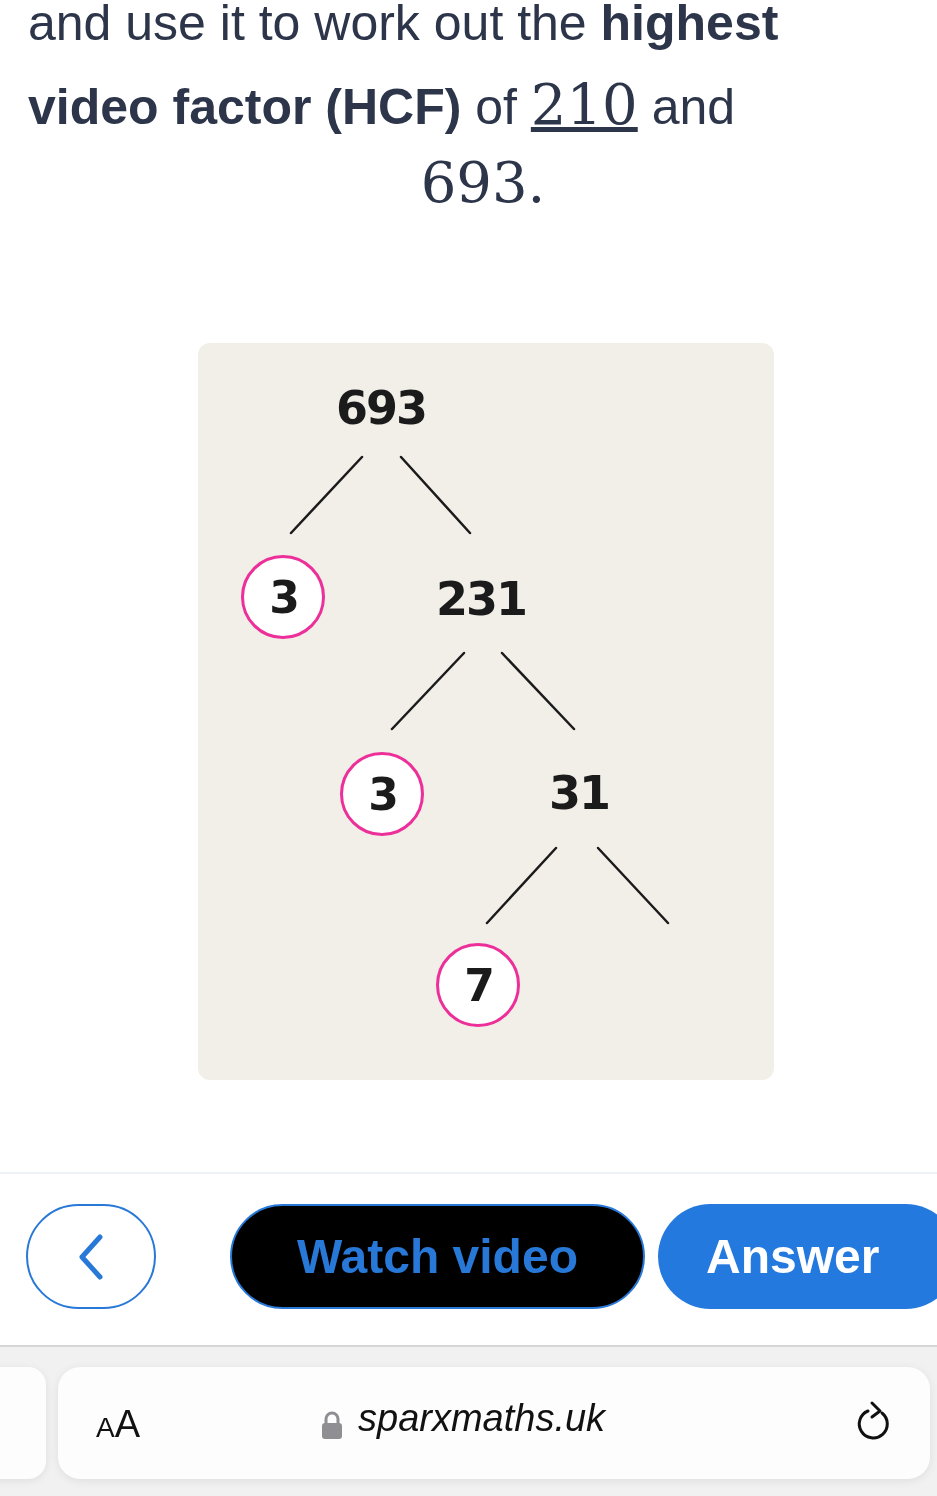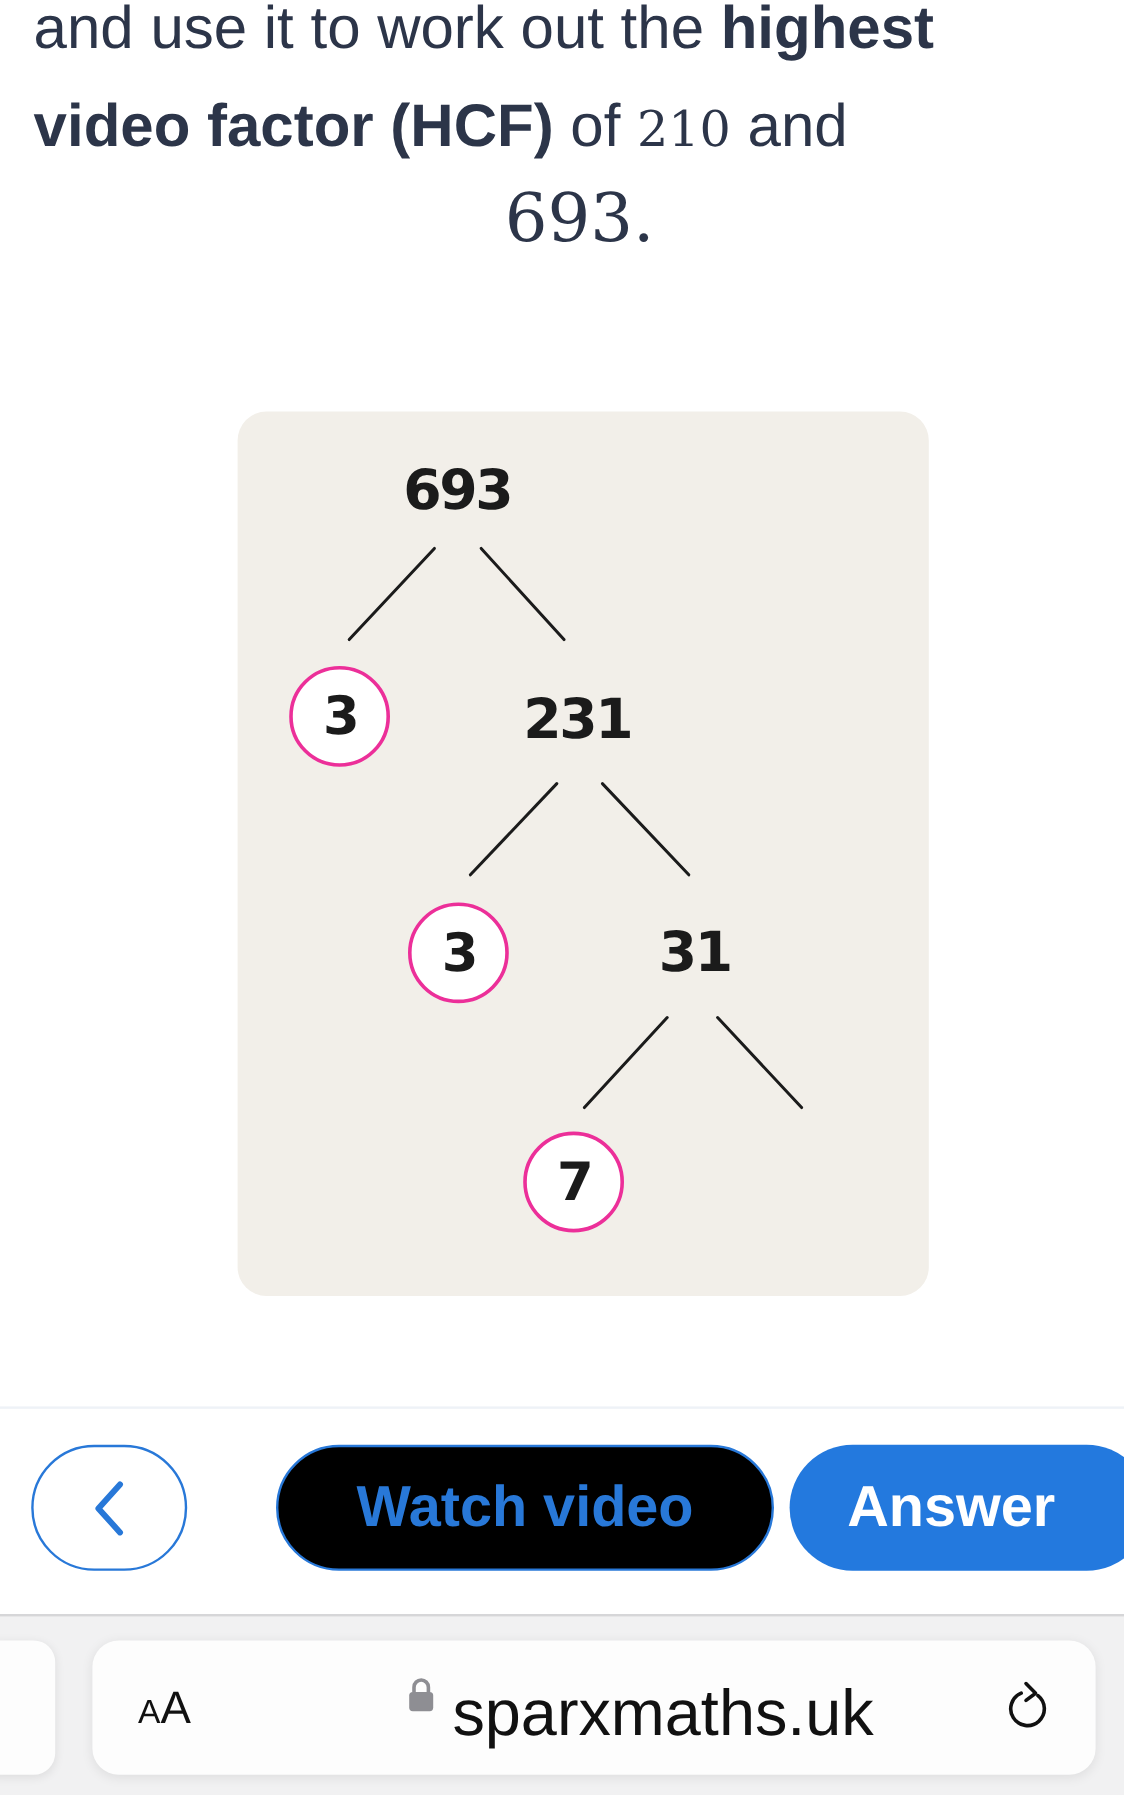--- a/index.html
+++ b/index.html
@@ -1,36 +1,36 @@
 <!DOCTYPE html>
 <html><head>
 <meta charset="utf-8">
 <style>
   html, body { margin:0; padding:0; }
   body { width:937px; height:1496px; background:#ffffff; position:relative; overflow:hidden; font-family:"Liberation Sans", sans-serif; }
   .question { position:absolute; left:28px; top:-18px; width:940px; color:#2c3549; font-size:50px; line-height:82px; white-space:nowrap; }
   .question .line { display:block; }
   .question b { font-weight:700; }
-  .math { font-family:"DejaVu Serif", serif; font-size:41px; }
+  .math { font-family:"DejaVu Serif", serif; font-size:56px;text-decoration:underline; }
   .q-center { position:absolute; left:0; width:966px; text-align:center; top:150px; color:#2c3549; font-family:"DejaVu Serif", serif; font-size:56px; }
-  .diagram { position:absolute; left:198px; top:343px; width:576px; height:737px; background:#f2efe9; border-radius:24px; }
+  .diagram { position:absolute; left:198px; top:343px; width:576px; height:737px; background:#f2efe9; border-radius:12px; }
   .diagram svg { position:absolute; left:0; top:0; }
   .node { position:absolute; font-family:"DejaVu Sans", sans-serif; font-weight:700; font-size:46px; color:#1b1b1b; text-align:center; transform:translate(-50%,-50%); letter-spacing:-2px; }
   .circle { position:absolute; width:84px; height:84px; border:3px solid #ec2f99; border-radius:50%; background:#fff; transform:translate(-50%,-50%); display:flex; align-items:center; justify-content:center; box-sizing:border-box; font-family:"DejaVu Sans", sans-serif; font-weight:700; font-size:44px; color:#1b1b1b; letter-spacing:-3px; }
   .divider { position:absolute; left:0; top:1172px; width:937px; height:2px; background:#eef2f7; }
   .btn { position:absolute; box-sizing:border-box; border-radius:60px; display:flex; align-items:center; justify-content:center; font-weight:700; font-size:48px; }
   .btn-back { left:26px; top:1204px; width:130px; height:105px; border:2.5px solid #2878d8; background:#fff; }
   .btn-video { left:230px; top:1204px; width:415px; height:105px; border:2.5px solid #2878d8; background:#000000; color:#2878d8; }
   .btn-answer { left:658px; top:1204px; width:300px; height:105px; background:#2379de; color:#fff; justify-content:flex-start; padding-left:48px; }
   .safari { position:absolute; left:0; top:1345px; width:937px; height:151px; background:#f1f1f2; border-top:2px solid #d6d6d8; }
   .tab-ghost { position:absolute; left:-20px; top:20px; width:66px; height:112px; background:#fdfdfd; border-radius:18px; box-shadow:0 2px 8px rgba(0,0,0,0.08); }
-  .urlbar { position:absolute; left:77px; top:20px; width:836px; height:112px; background:#fdfdfd; border-radius:22px; box-shadow:0 2px 10px rgba(0,0,0,0.08); }
+  .urlbar { position:absolute; left:58px; top:20px; width:836px; height:112px; background:#fdfdfd; border-radius:22px; box-shadow:0 2px 10px rgba(0,0,0,0.08);padding-left:36px; }
   .aa { position:absolute; left:38px; top:36px; font-size:38px; color:#111; }
   .aa small { font-size:28px; }
-  .url { position:absolute; left:262px; top:30px; font-size:54px; color:#111; display:flex; align-items:flex-start; gap:14px; }
+  .url { position:absolute; left:262px; top:30px; font-size:38px; color:#111; display:flex; align-items:flex-end; gap:14px;font-style:italic; }
   .reload { position:absolute; right:34px; top:32px; width:44px; height:48px; }
 </style>
 </head>
 <body>
 
 <div class="question">
   <span class="line"><span>and use it to work out the </span><b>highest</b></span>
   <span class="line"><b>video factor (HCF)</b><span> of </span><span class="math">210</span><span> and</span></span>
 </div>
 <div class="q-center">693.</div>

